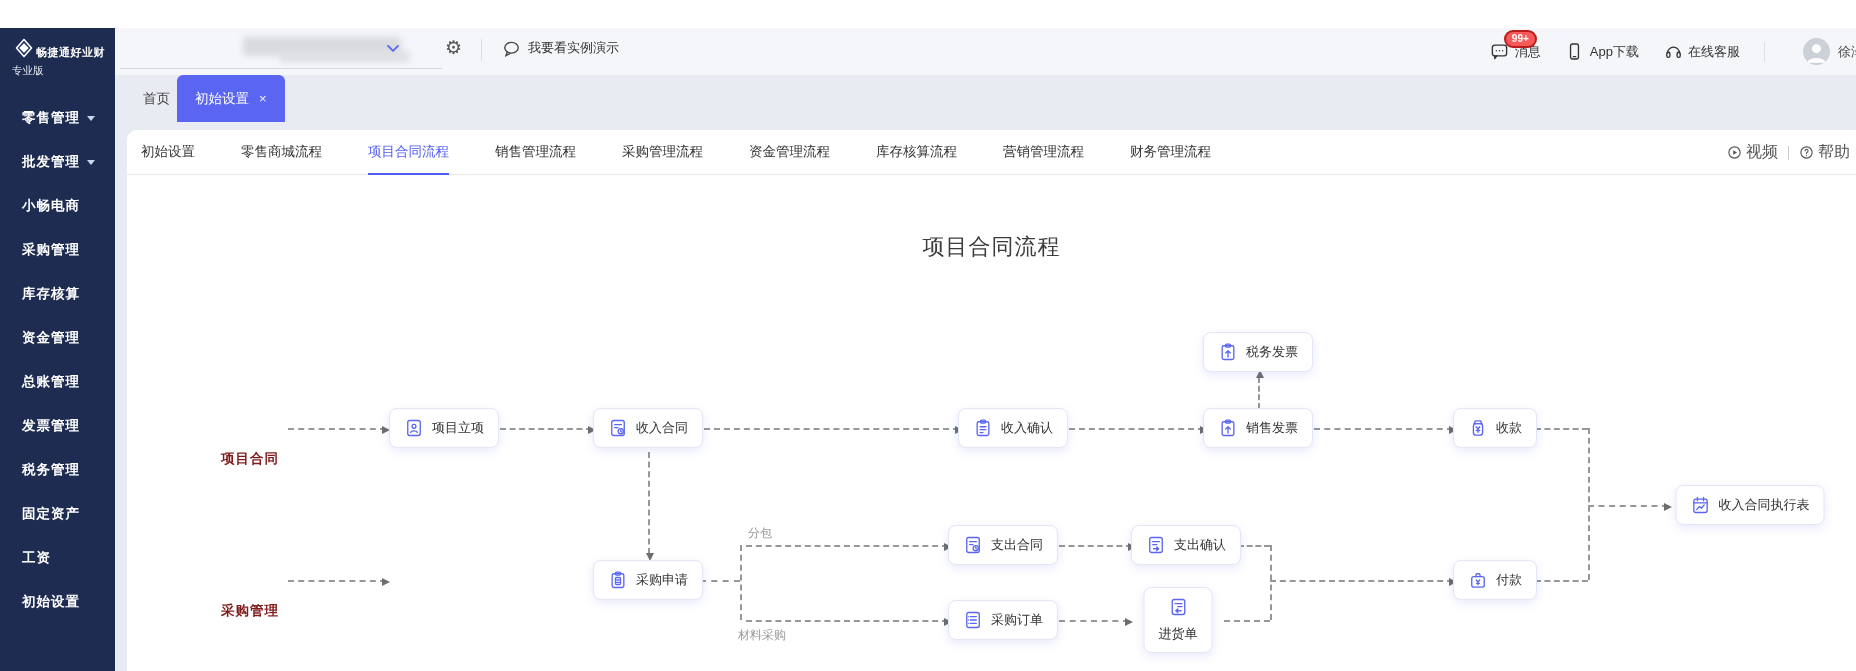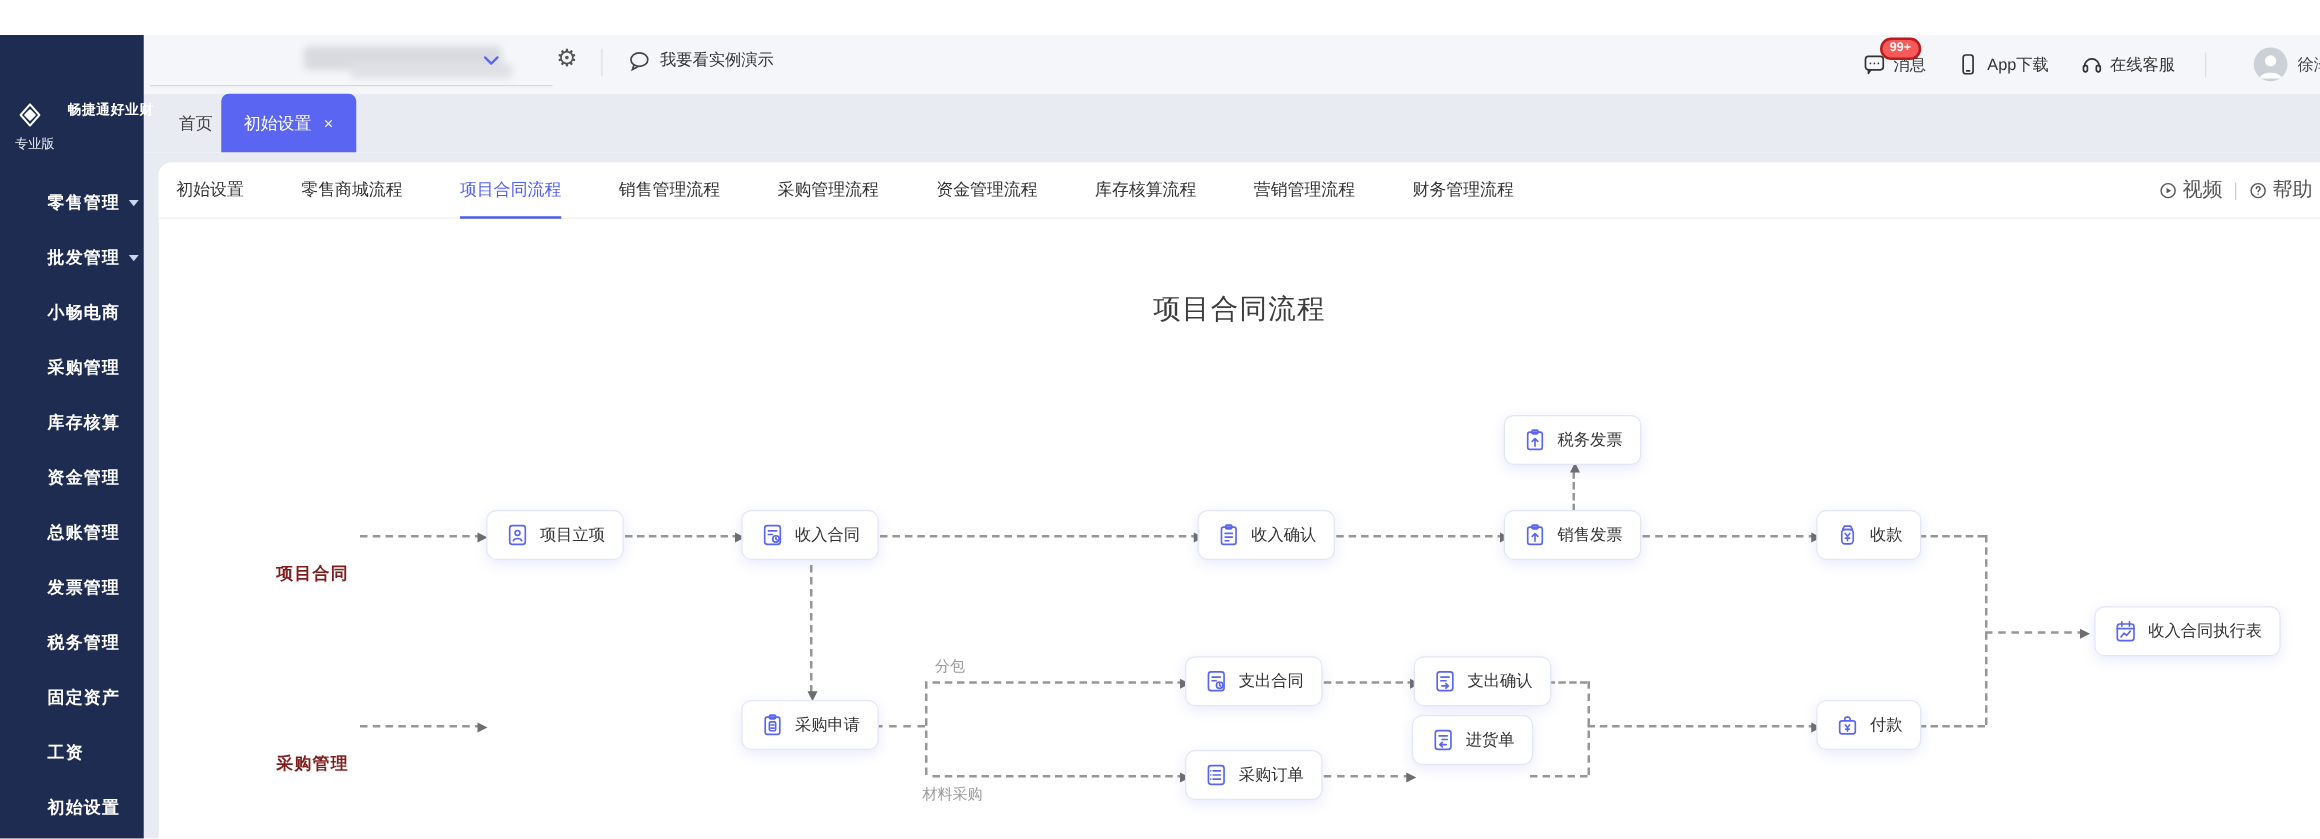--- a/index.html
+++ b/index.html
@@ -6,25 +6,25 @@
   #app{position:relative;width:1856px;height:671px;overflow:hidden;background:#fff;
        font-family:"Liberation Sans","DejaVu Sans",sans-serif;-webkit-font-smoothing:antialiased;}
   
   .topstrip{position:absolute;left:0;top:0;width:1856px;height:28px;background:#fff;}
   .topbar{position:absolute;left:115px;top:28px;width:1741px;height:47px;background:#f5f6f9;}
   .tabstrip{position:absolute;left:115px;top:75px;width:1741px;height:47px;background:#e9ebf2;}
   .graybed{position:absolute;left:115px;top:122px;width:1741px;height:549px;background:#e9ebf2;}
   .panel{position:absolute;left:127px;top:130px;width:1729px;height:541px;background:#fff;border-radius:10px 0 0 0;}
   
   .sidebar{position:absolute;left:0;top:28px;width:115px;height:643px;background:#1e2c52;color:#fff;}
-  .logo-row{display:flex;align-items:flex-start;gap:18px;padding:8px 0 0 12px;margin-top:44px;}
+  .logo-row{display:flex;align-items:flex-end;gap:0;padding:8px 0 0 12px;}
   .brand{font-size:11px;font-weight:bold;color:#fff;white-space:nowrap;letter-spacing:.5px;}
   .edition{font-size:10.5px;color:#e8ecf5;padding:4px 0 0 12px;}
   .side-list{margin-top:18px;}
-  .side-item{height:44px;display:flex;align-items:center;padding-left:38px;font-size:13.5px;
+  .side-item{height:44px;display:flex;align-items:center;padding-left:22px;font-size:13.5px;
              font-weight:bold;letter-spacing:1px;cursor:pointer;white-space:nowrap;}
   .caret{width:0;height:0;border-left:4.5px solid transparent;border-right:4.5px solid transparent;
          border-top:5px solid #ccd5ec;margin-left:7px;}
   
   .blur1{position:absolute;left:128px;top:9px;width:158px;height:19px;background:#d9dadf;border-radius:4px;filter:blur(3px);}
   .blur2{position:absolute;left:165px;top:22px;width:130px;height:13px;background:#dfe0e5;border-radius:4px;filter:blur(3px);opacity:.9;}
   .sel-line{position:absolute;left:5px;top:40px;width:322px;border-bottom:1px solid #d6d8de;}
   .tb-ic{display:inline-flex;align-items:center;justify-content:center;width:20px;height:20px;}
   .chev{position:absolute;left:268px;top:10px;}
   .gear{position:absolute;left:330px;top:8px;font-size:19px;color:#555;cursor:pointer;font-family:"DejaVu Sans",sans-serif;}
@@ -337,21 +337,21 @@
       <div class="node" style="left: 1003px; top: 620px;">
         <span class="icn">
           <svg width="20" height="20" viewBox="0 0 24 24" fill="none" stroke="#5A66F1" stroke-width="1.6" stroke-linecap="round" stroke-linejoin="round">
             <rect x="4.5" y="3" width="15" height="18" rx="2.5"></rect>
             <path d="M9 8h7M9 12h7M9 16h7"></path>
             <path d="M6.8 8h.01M6.8 12h.01M6.8 16h.01"></path>
           </svg>
         </span>
         <span>采购订单</span>
       </div>
-      <div class="node" style="left: 1178px; top: 592px;">
+      <div class="node" style="left: 1178px; top: 620px; flex-direction: column;">
         <span class="icn">
           <svg width="20" height="20" viewBox="0 0 24 24" fill="none" stroke="#5A66F1" stroke-width="1.6" stroke-linecap="round" stroke-linejoin="round">
             <rect x="4.5" y="3" width="15" height="18" rx="2.5"></rect>
             <path d="M8 8h8M11 11.5h5"></path>
             <path d="M15 16.5H9M11.2 14.3L8.8 16.5l2.4 2.2"></path>
           </svg>
         </span>
         <span>进货单</span>
       </div>
       <div class="node" style="left: 1495px; top: 580px;">

